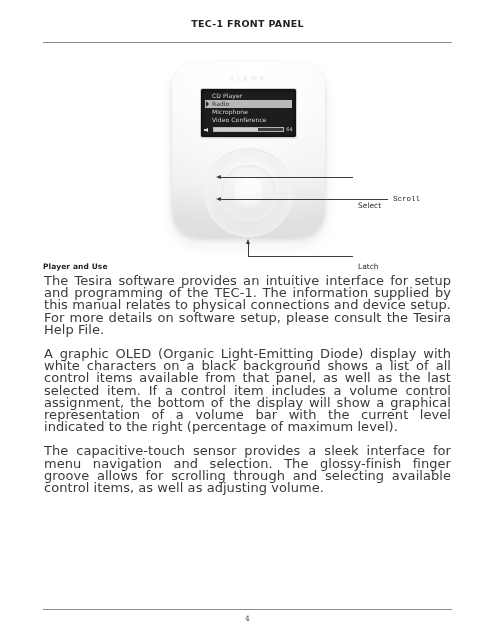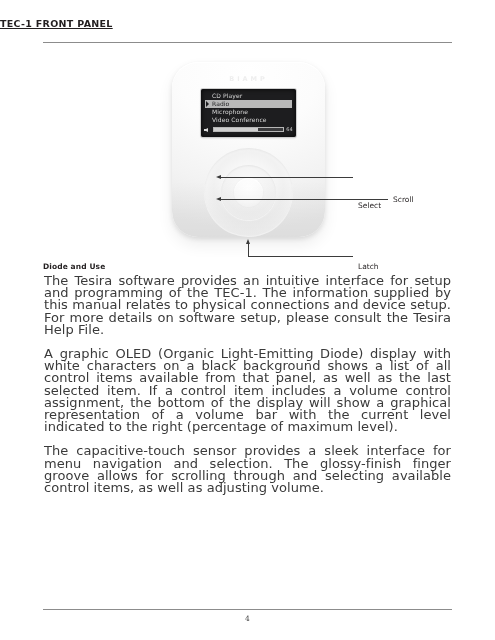--- a/index.html
+++ b/index.html
@@ -22,25 +22,25 @@
     width: 495px;
     height: 640px;
   }
 
   
   .page-title {
     position: absolute;
     top: 18px;
     left: 0;
     width: 495px;
+    text-align: center;
     font-size: 9.5px;
     font-weight: bold;
     letter-spacing: 0.3px;
     color: #231f20;
-    text-decoration: underline;
   }
   .rule-top {
     position: absolute;
     top: 42px;
     left: 43px;
     width: 409px;
     height: 1px;
     background: #8c8c8c;
   }
 
@@ -369,33 +369,33 @@
         <div class="wheel-center"></div>
       </div>
     </div>
 
     <span class="arrow-left" style="left:173px; top:117px;"></span>
     <div class="callout-line" style="left:178px; top:119px; width:132px;"></div>
     <div class="callout-label" style="left:315px; top:115px;margin-top:28px;">Select</div>
 
     <span class="arrow-left" style="left:173px; top:139px;"></span>
     <div class="callout-line" style="left:178px; top:141px; width:167px;"></div>
-    <div class="callout-label" style="left:350px; top:137px;">Scroll</div>
+    <div class="callout-label" style="left:350px; top:137px;font-family:Liberation Mono, monospace;">Scroll</div>
 
     <span class="arrow-up" style="left:203px; top:181px;"></span>
     <div class="callout-line vert" style="left:205px; top:186px; height:13px;"></div>
     <div class="callout-line" style="left:205px; top:198px; width:105px;"></div>
     <div class="callout-label" style="left:315px; top:204px;">Latch</div>
 
   </div>
 
   <div class="content">
 
     <div class="section">
-      <h2>Diode and Use</h2>
+      <h2>Player and Use</h2>
       <p>The Tesira software provides an intuitive interface for setup and programming of the TEC-1. The information supplied by this manual relates to physical connections and device setup. For more details on software setup, please consult the Tesira Help File.</p>
     </div>
 
     <div class="section">
       <p>A graphic OLED (Organic Light-Emitting Diode) display with white characters on a black background shows a list of all control items available from that panel, as well as the last selected item. If a control item includes a volume control assignment, the bottom of the display will show a graphical representation of a volume bar with the current level indicated to the right (percentage of maximum level).</p>
     </div>
 
     <div class="section">
       <p>The capacitive-touch sensor provides a sleek interface for menu navigation and selection. The glossy-finish finger groove allows for scrolling through and selecting available control items, as well as adjusting volume.</p>
     </div>

